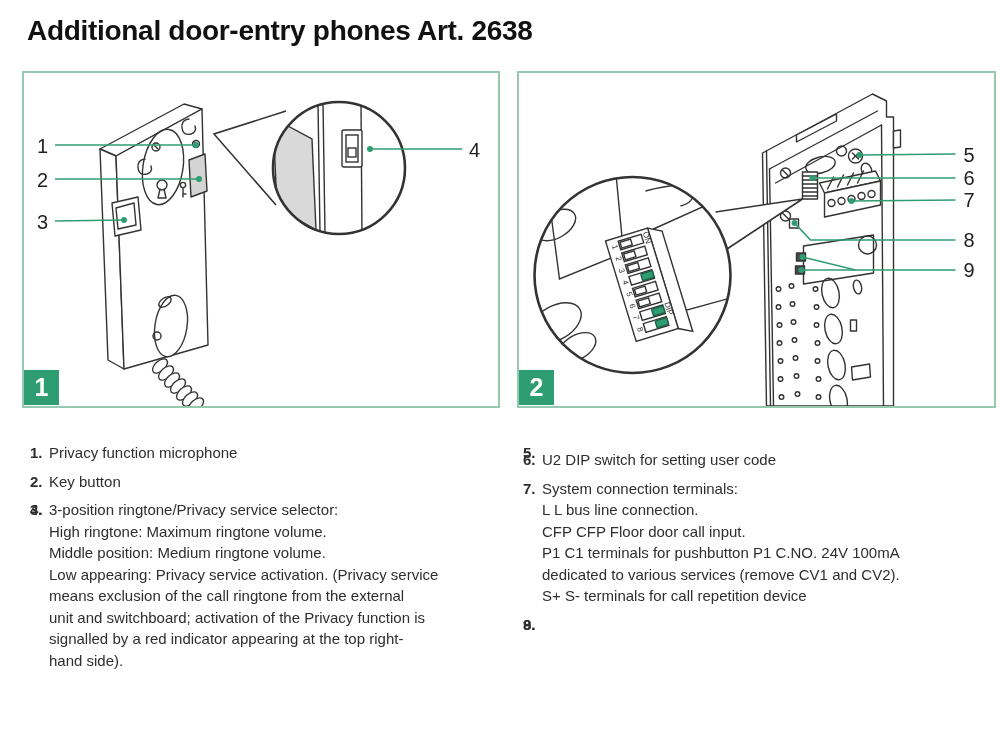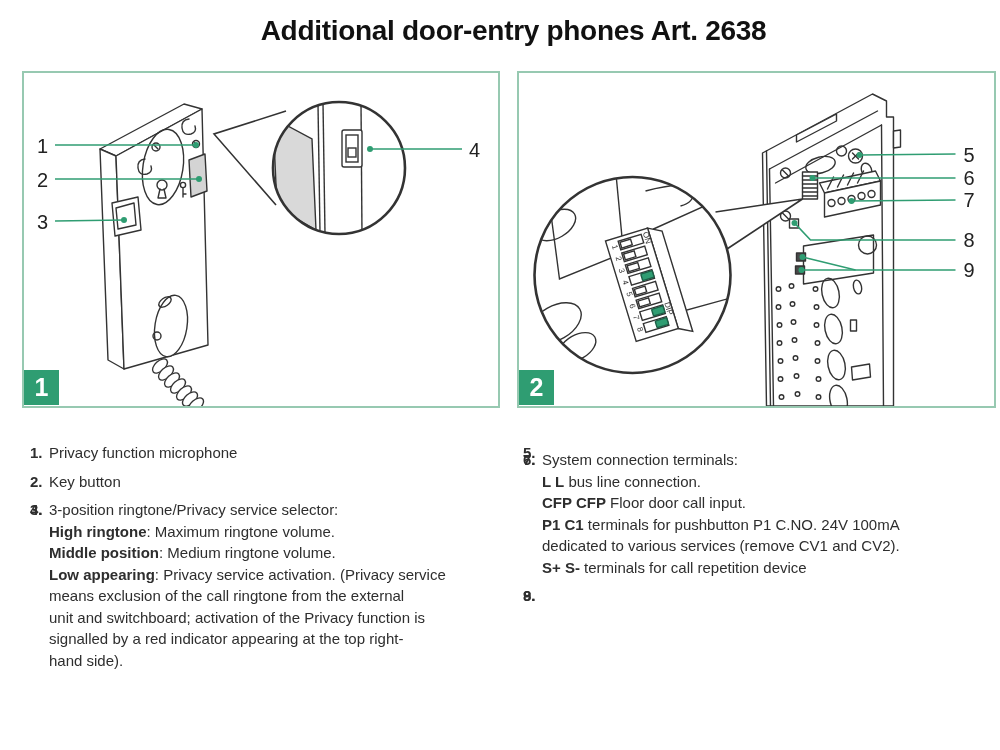--- a/index.html
+++ b/index.html
@@ -1,33 +1,33 @@
 <!DOCTYPE html>
 <html><head>
 <meta charset="utf-8">
 <style>
   html,body{margin:0;padding:0;background:#fff;}
   .page{width:1000px;height:750px;position:relative;background:#fff;
         font-family:"Liberation Sans",sans-serif;color:#2e2e2e;overflow:hidden;}
   h1{font-size:28px;line-height:34px;margin:14px 0 0 27px;color:#111;
-     letter-spacing:-0.3px;font-weight:bold;text-align:center;}
+     letter-spacing:-0.3px;font-weight:bold;}
   .figures{display:flex;margin:23px 0 0 22px;gap:17px;}
   .figure{position:relative;background:#fff;border:2px solid #97c9b1;}
   .figure.f1{width:474px;height:333px;}
   .figure.f2{width:475px;height:333px;}
   .figure svg{display:block;}
   .badge{position:absolute;left:0;bottom:1px;width:35px;height:35px;
          background:#2f9d72;color:#fff;font-size:25px;font-weight:bold;
          display:flex;align-items:center;justify-content:center;}
   .legend{display:flex;margin:34px 0 0 30px;gap:23px;font-size:15px;line-height:21.5px;}
   .col-l{width:470px;}
   .col-r{width:473px;}
   .item{position:relative;padding-left:19px;margin:0 0 7px 0;white-space:pre-wrap;}
   .num{position:absolute;left:0;top:0;font-weight:bold;}
-  .item b{font-weight:bold;}
+  .item b{font-weight:normal;}
   text.co{font-size:20px;fill:#222;stroke:none;font-family:"Liberation Sans",sans-serif;}
   text.tiny{font-size:8px;fill:#333;stroke:none;font-family:"Liberation Sans",sans-serif;}
 </style>
 </head>
 <body>
 
 <div class="page">
 
   <h1>Additional door-entry phones Art. 2638</h1>
 
@@ -314,21 +314,21 @@
 <b>High ringtone</b>: Maximum ringtone volume.
 <b>Middle position</b>: Medium ringtone volume.
 <b>Low appearing</b>: Privacy service activation. (Privacy service
 means exclusion of the call ringtone from the external
 unit and switchboard; activation of the Privacy function is
 signalled by a red indicator appearing at the top right-
 hand side).</span></div>
     </div>
     <div class="col-r">
       <div class="item"><span class="num">5.</span></div>
-      <div class="item"><span class="num">6.</span></div>
+      <div class="item"><span class="num">6.</span><span class="body">U2 DIP switch for setting user code</span></div>
       <div class="item"><span class="num">7.</span><span class="body">System connection terminals:
 <b>L L</b> bus line connection.
 <b>CFP CFP</b> Floor door call input.
 <b>P1 C1</b> terminals for pushbutton P1 C.NO. 24V 100mA
 dedicated to various services (remove CV1 and CV2).
 <b>S+ S-</b> terminals for call repetition device</span></div>
       <div class="item"><span class="num">8.</span></div>
       <div class="item"><span class="num">9.</span></div>
     </div>
   </div>

